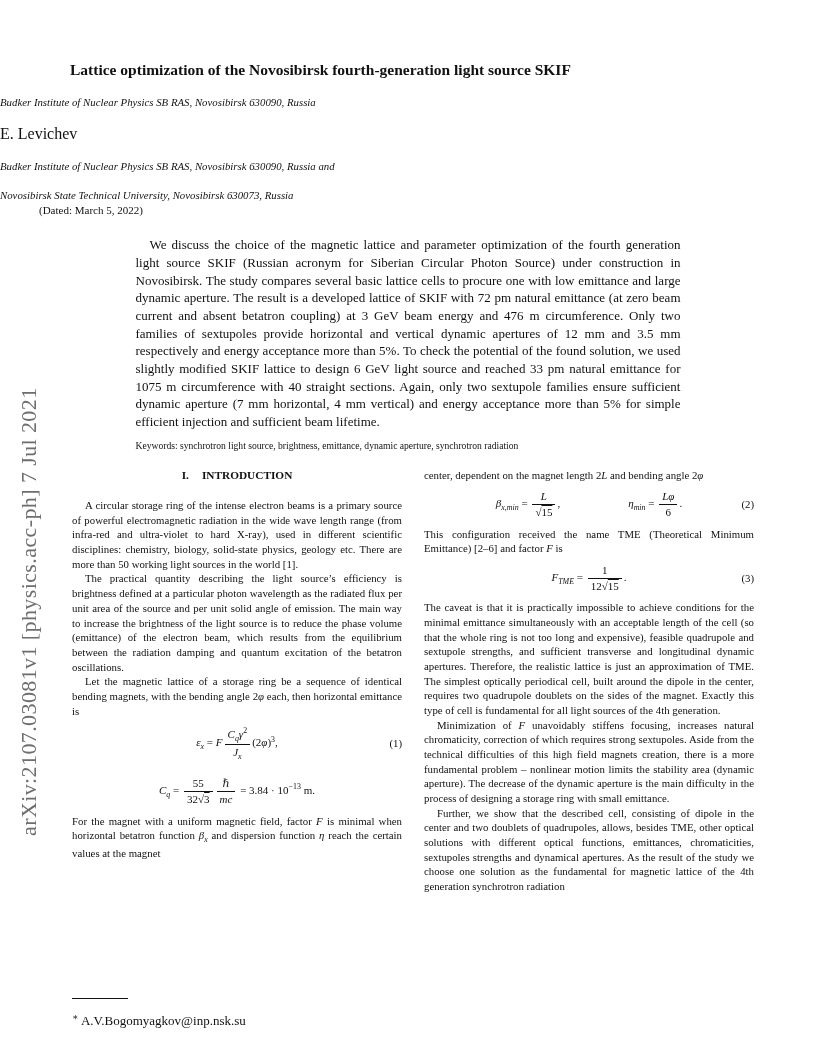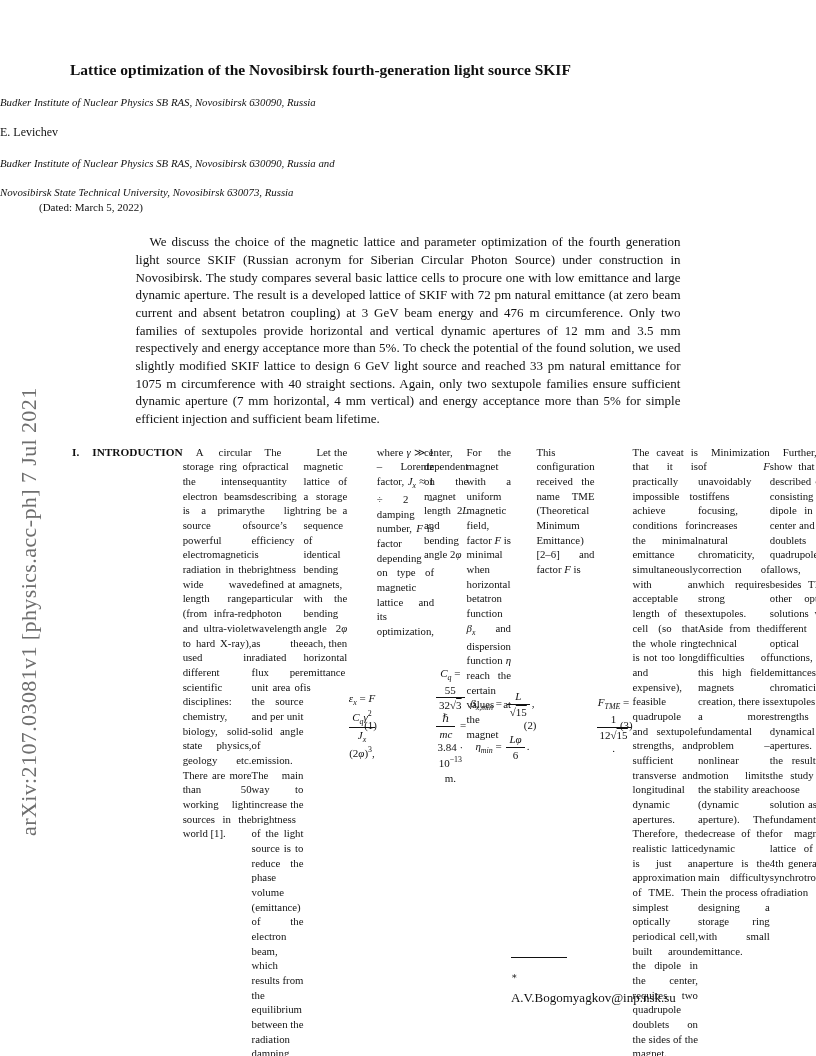--- a/index.html
+++ b/index.html
@@ -23,42 +23,42 @@
     color:#6e6e6e;
     white-space:nowrap;
   }
   header{ text-align:left; padding-top:60px; }
   .title{
     font-size:15.5px;font-weight:bold;margin:0 70px;line-height:1.25;
   }
   .authors{ font-size:12px; margin-top:19px; }
   .authors sup{ font-size:0.7em; }
   .affil{ font-size:10.8px; font-style:italic; margin-top:17px; }
-  .author2{ font-size:12px; margin-top:17px; }
+  .author2{ font-size:16px; margin-top:17px; }
   .dated{ font-size:11px; margin-top:3px;padding-left:39px; }
   .abstract{
     width:545px;margin:20px auto 0;
     font-size:13px;line-height:1.36;
     text-align:justify;text-indent:14px;
   }
   .keywords{
     width:545px;margin:9px auto 0;
     font-size:9.6px;
   }
   .columns{
     display:flex;gap:22px;
     padding:0 62px 0 72px;
     margin-top:17px;
     height:562px;
   }
   .col{
     width:330px;min-width:330px;
     font-size:10.8px;line-height:1.36;
     text-align:justify;
-    display:flex;flex-direction:row;
+    display:flex;flex-direction:column;
   }
   .sec{
     font-size:11.3px;font-weight:bold;text-align:center;
     margin:0 0 15px 0;
   }
   .sec .sec-n{ margin-right:13px; }
   p{ margin:0; }
   p.indent{ text-indent:13px; }
   i{ font-style:italic; }
   sup,sub{ font-size:0.72em; }
@@ -92,36 +92,36 @@
   <header>
     <div class="title">Lattice optimization of the Novosibirsk fourth-generation light source SKIF</div>
     <div class="affil">Budker Institute of Nuclear Physics SB RAS, Novosibirsk 630090, Russia</div>
     <div class="author2">E. Levichev</div>
     <div class="affil">Budker Institute of Nuclear Physics SB RAS, Novosibirsk 630090, Russia and</div>
     <div class="affil">Novosibirsk State Technical University, Novosibirsk 630073, Russia</div>
     <div class="dated">(Dated: March 5, 2022)</div>
   </header>
 
   <div class="abstract">We discuss the choice of the magnetic lattice and parameter optimization of the fourth generation light source SKIF (Russian acronym for Siberian Circular Photon Source) under construction in Novosibirsk. The study compares several basic lattice cells to procure one with low emittance and large dynamic aperture. The result is a developed lattice of SKIF with 72 pm natural emittance (at zero beam current and absent betatron coupling) at 3 GeV beam energy and 476 m circumference. Only two families of sextupoles provide horizontal and vertical dynamic apertures of 12 mm and 3.5 mm respectively and energy acceptance more than 5%. To check the potential of the found solution, we used slightly modified SKIF lattice to design 6 GeV light source and reached 33 pm natural emittance for 1075 m circumference with 40 straight sections. Again, only two sextupole families ensure sufficient dynamic aperture (7 mm horizontal, 4 mm vertical) and energy acceptance more than 5% for simple efficient injection and sufficient beam lifetime.</div>
+  <div class="keywords">Keywords: synchrotron light source, brightness, emittance, dynamic aperture, synchrotron radiation</div>
 
   <div class="columns">
 
     <div class="col">
       <h2 class="sec"><span class="sec-n">I.</span><span class="sec-t">INTRODUCTION</span></h2>
 
       <p class="indent">A circular storage ring of the intense electron beams is a primary source of powerful electromagnetic radiation in the wide wave length range (from infra-red and ultra-violet to hard X-ray), used in different scientific disciplines: chemistry, biology, solid-state physics, geology etc. There are more than 50 working light sources in the world [1].</p>
       <p class="indent">The practical quantity describing the light source’s efficiency is brightness defined at a particular photon wavelength as the radiated flux per unit area of the source and per unit solid angle of emission. The main way to increase the brightness of the light source is to reduce the phase volume (emittance) of the electron beam, which results from the equilibrium between the radiation damping and quantum excitation of the betatron oscillations.</p>
       <p class="indent">Let the magnetic lattice of a storage ring be a sequence of identical bending magnets, with the bending angle 2<i>φ</i> each, then horizontal emittance is</p>
 
       <div class="eq">
         <span class="eq-body"><i>ε<sub>x</sub></i> = <i>F</i><span class="frac"><span class="n"><i>C<sub>q</sub>γ</i><sup>2</sup></span><span class="d"><i>J<sub>x</sub></i></span></span>(2<i>φ</i>)<sup>3</sup>,</span>
         <span class="eq-no">(1)</span>
       </div>
 
-      <p>where <i>γ</i> ≫ 1 – Lorentz factor, <i>J<sub>x</sub></i> ≈ 1 ÷ 2 – damping number, <i>F</i> is factor depending on type of magnetic lattice and its optimization,</p>
 
       <div class="eq">
         <span class="eq-body"><i>C<sub>q</sub></i> = <span class="frac"><span class="n">55</span><span class="d">32√<span class="ov">3</span></span></span><span class="frac"><span class="n">ℏ</span><span class="d"><i>mc</i></span></span> = 3.84 · 10<sup>−13</sup> m.</span>
       </div>
 
       <p>For the magnet with a uniform magnetic field, factor <i>F</i> is minimal when horizontal betatron function <i>β<sub>x</sub></i> and dispersion function <i>η</i> reach the certain values at the magnet</p>
 
       <div class="fn-block">
         <div class="fn-rule"></div>
         <div class="footnote"><sup>∗</sup> A.V.Bogomyagkov@inp.nsk.su</div>

